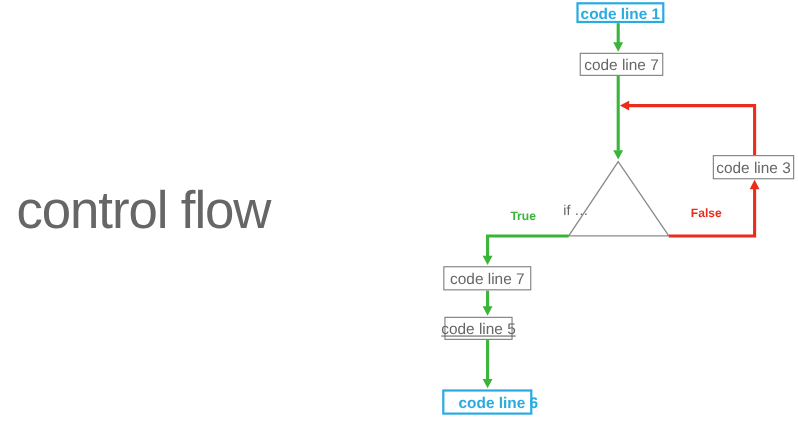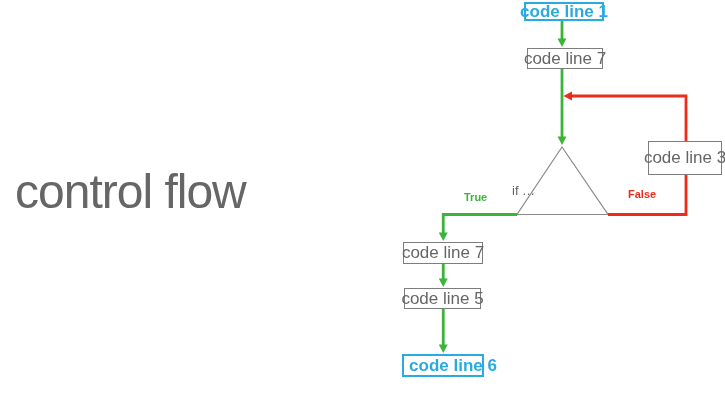--- a/index.html
+++ b/index.html
@@ -27,21 +27,21 @@
     letter-spacing:-1px;
     color:var(--title-color);
     white-space:nowrap;
   }
   svg.flow{position:absolute;left:0;top:0;}
   .node{
     position:absolute;
     display:flex;align-items:center;justify-content:center;
     box-sizing:border-box;
     background:#ffffff;
-    font-size:17px;
+    font-size:14px;
     white-space:nowrap;
   }
   .node.gray{
     border:1px solid var(--gray-border);
     color:var(--gray-text);
   }
   .node.blue{
     border:2px solid var(--blue);
     color:var(--blue);
     font-weight:bold;
@@ -111,25 +111,25 @@
     <g>
       <polyline class="r-stroke" points="686,141 686,96 571,96"></polyline>
       <polygon class="r-fill" points="563.5,96 572,91.5 572,100.5"></polygon>
     </g>
   </svg>
 
   <div class="node blue" style="left:524px;top:2px;width:80px;height:19px;">code line 1</div>
 
   <div class="node gray" style="left:527px;top:48px;width:76px;height:21px;">code line 7</div>
 
-  <div class="node gray" style="left:648px;top:141px;width:74px;height:34px;">code line 3</div>
+  <div class="node gray" style="left:648px;top:141px;width:74px;height:22px;">code line 3</div>
 
   <div class="node gray" style="left:403px;top:242px;width:80px;height:22px;">code line 7</div>
 
-  <div class="node gray" style="left:404px;top:288px;width:77px;height:21px;">code line 5</div>
+  <div class="node gray" style="left:404px;top:288px;width:62px;height:21px;text-decoration:underline;">code line 5</div>
 
   <div class="node blue" style="left:402px;top:354px;width:82px;height:23px;padding-left:20px;">code line 6</div>
 
   <div class="if-label">if …</div>
 
   <div class="branch-label true" style="left:464px;top:191px;">True</div>
 
   <div class="branch-label false" style="left:628px;top:188px;">False</div>
 
 </div>

